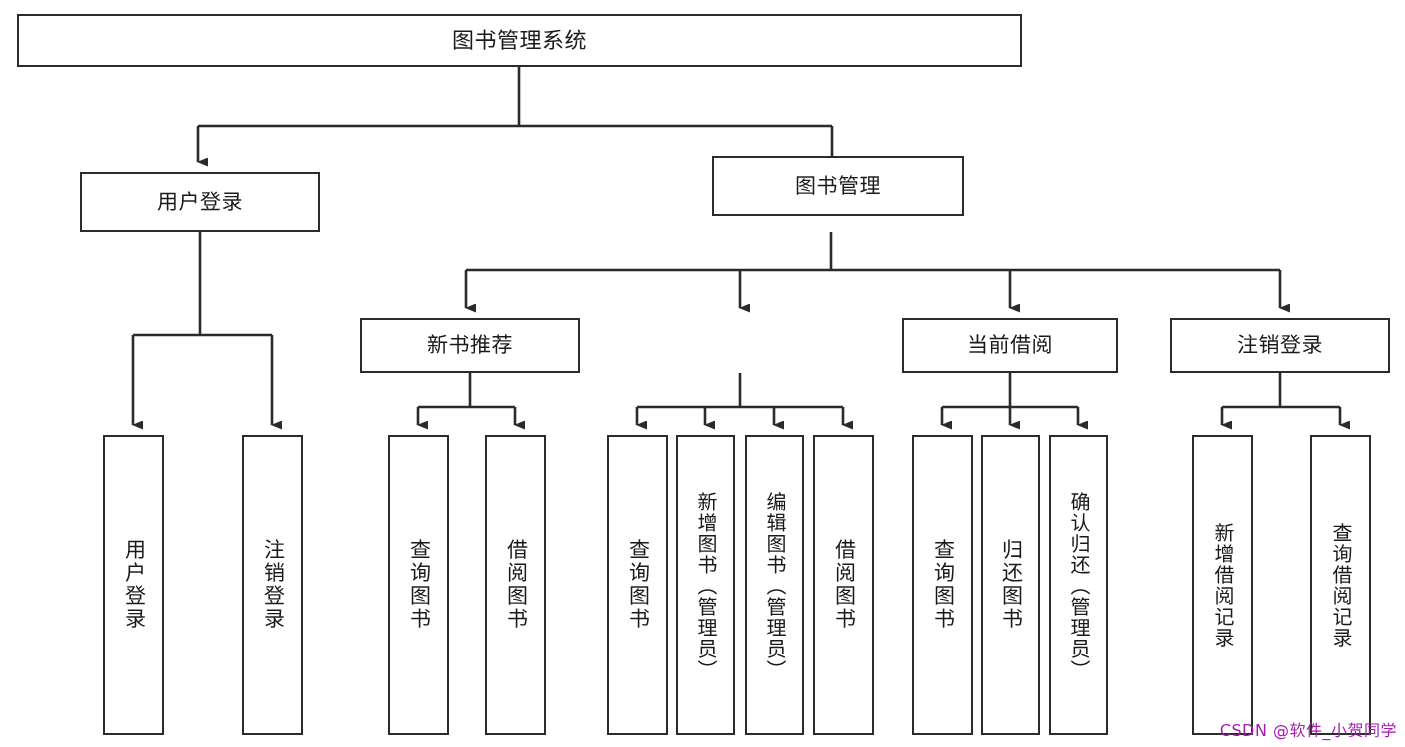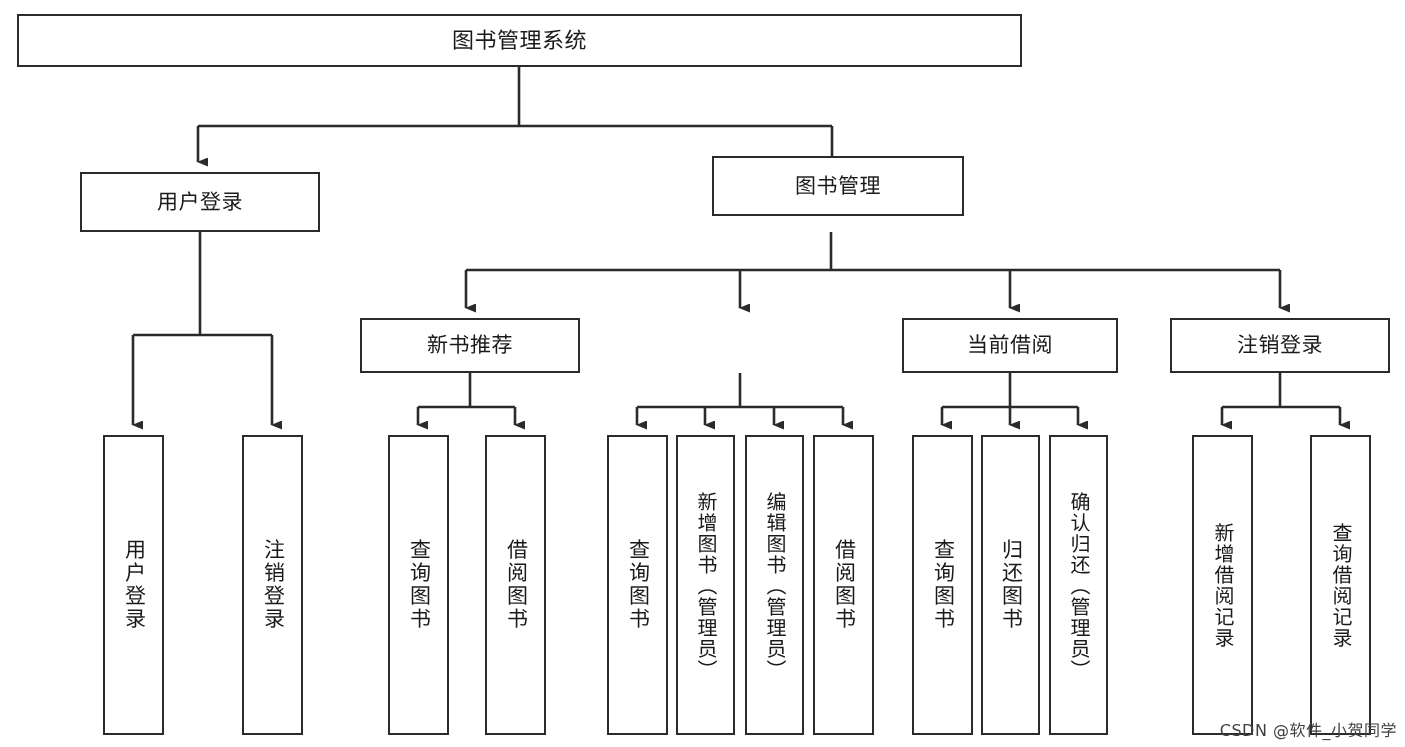--- a/index.html
+++ b/index.html
@@ -67,21 +67,21 @@
   }
   .node.vert.tall-text .node-label {
     font-size: 20px;
     letter-spacing: 1px;
   }
   #watermark {
     position: absolute;
     right: 8px;
     bottom: 6px;
     font-size: 16px;
-    color: #404040;
+    color: #a21caf;
     letter-spacing: 0.5px;
     z-index: 3;
     white-space: nowrap;
   }
 </style>
 </head>
 <body>
 
 <div id="diagram-root">
 

